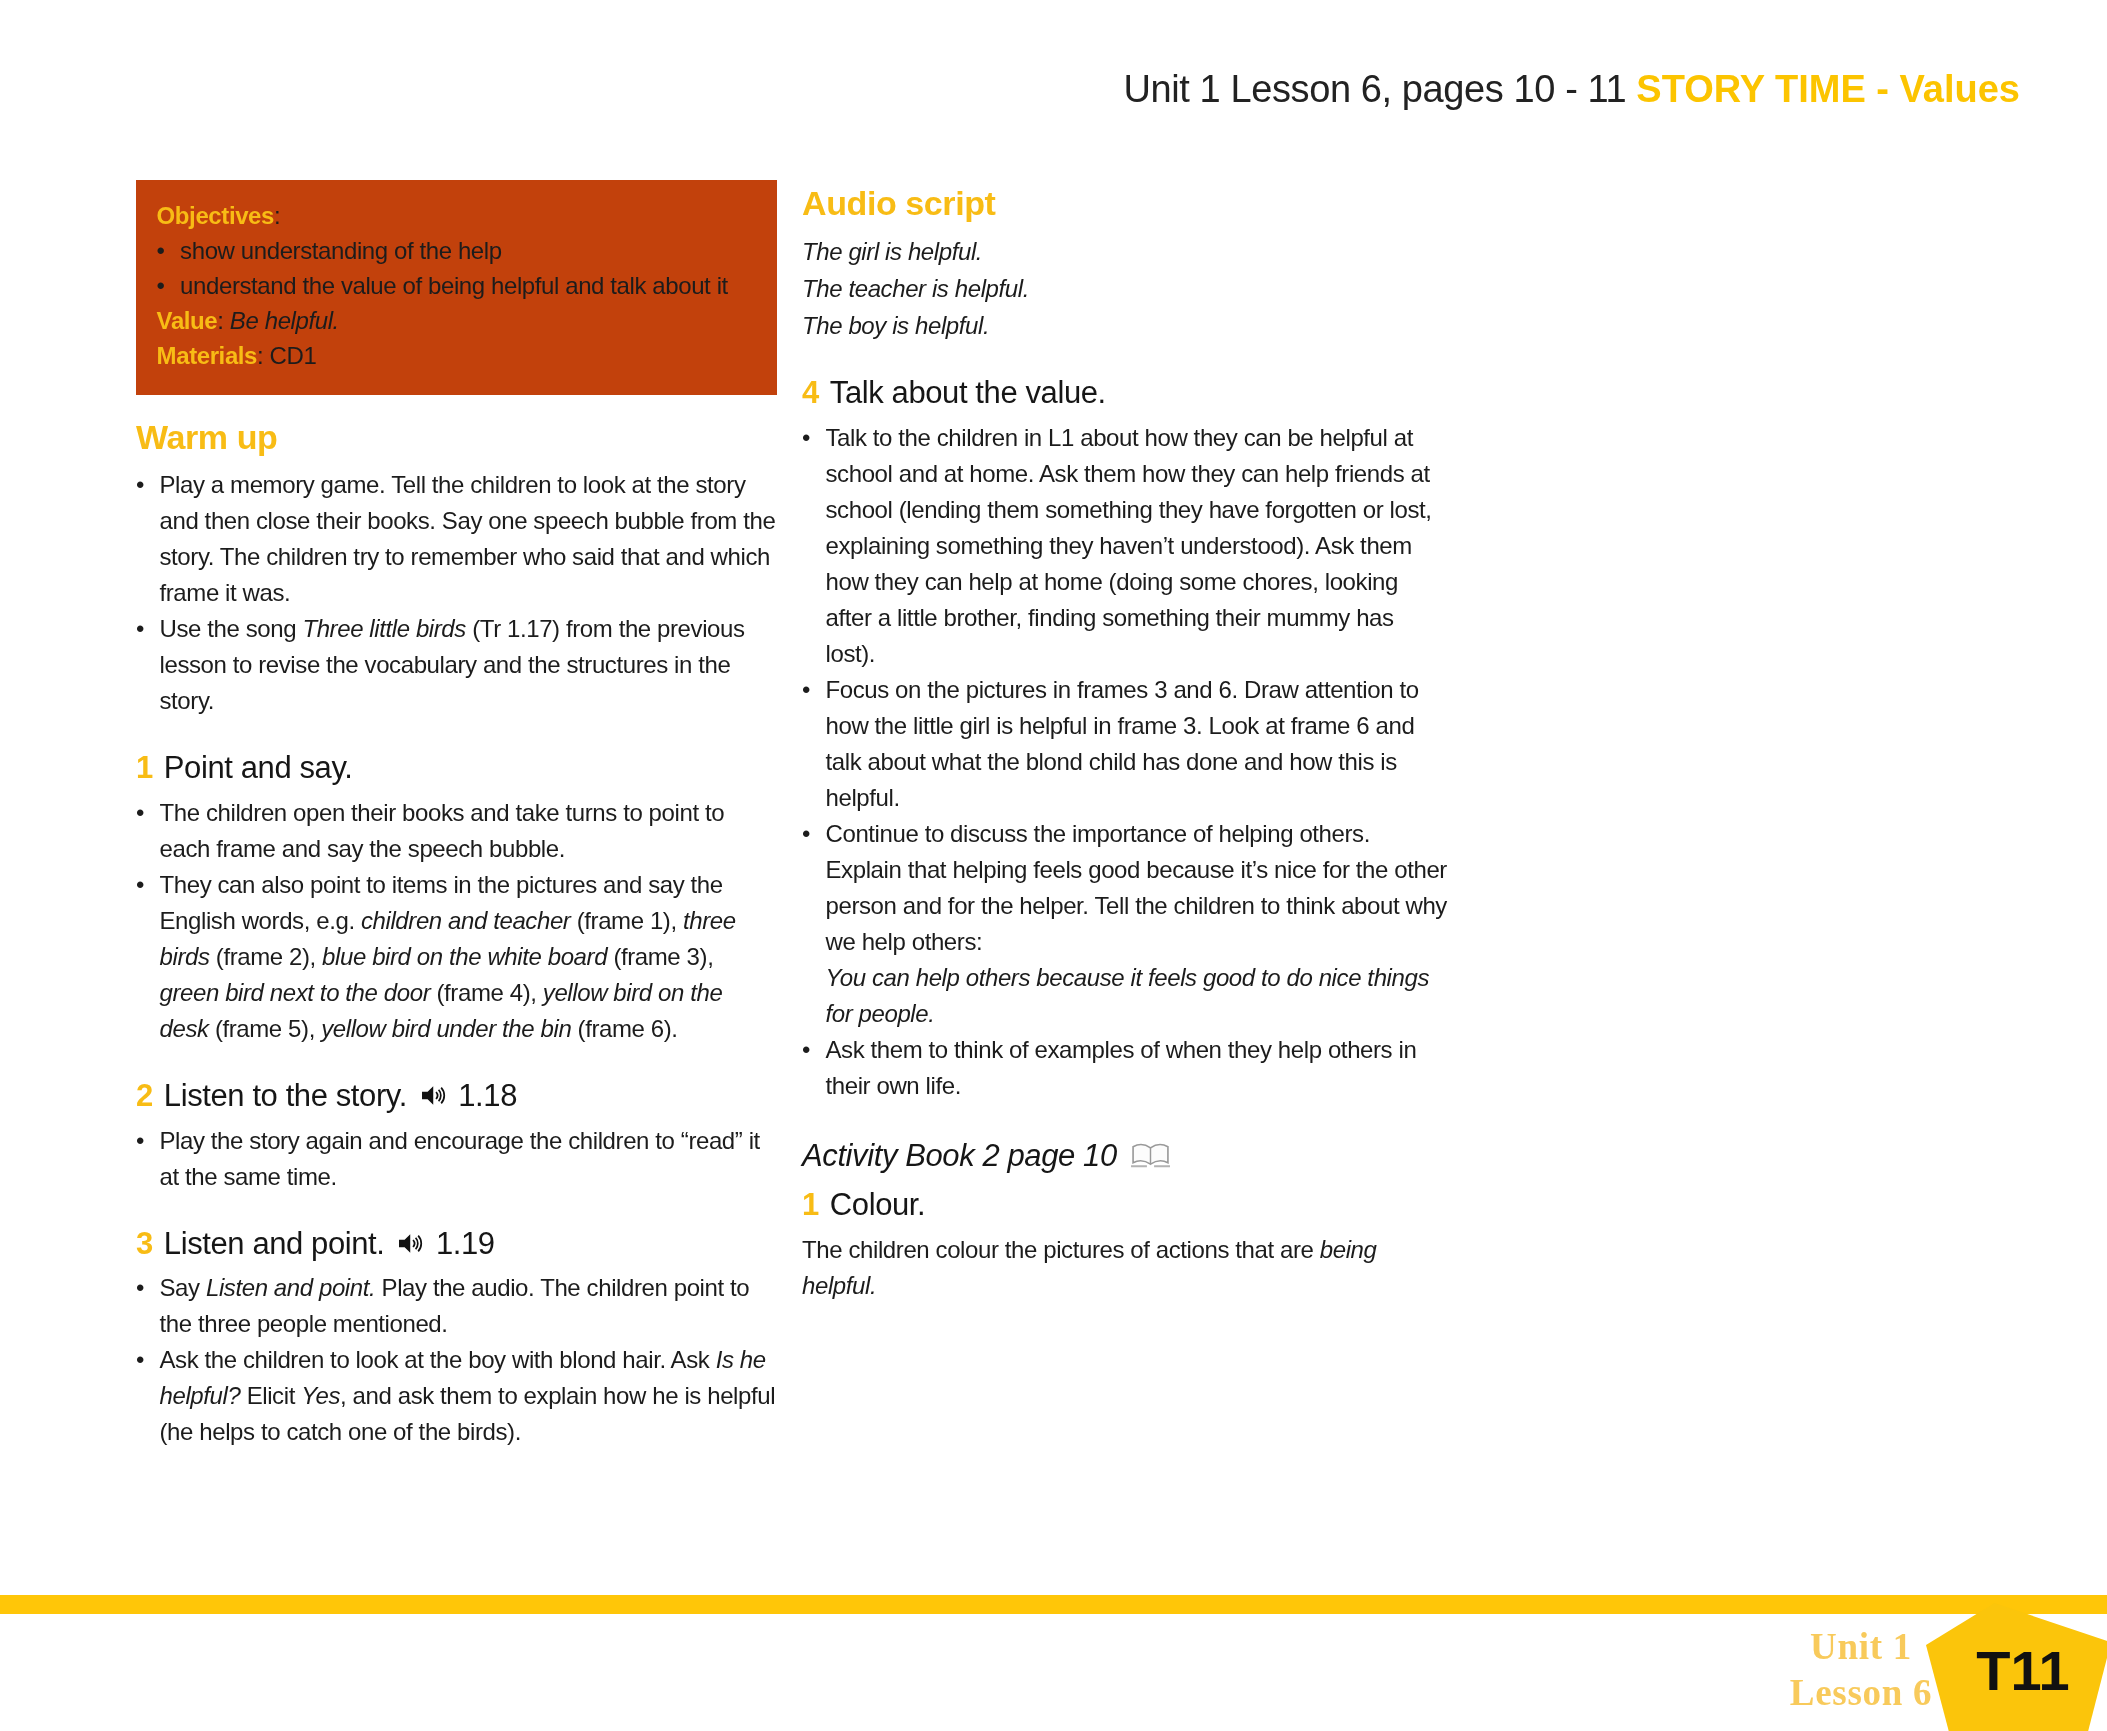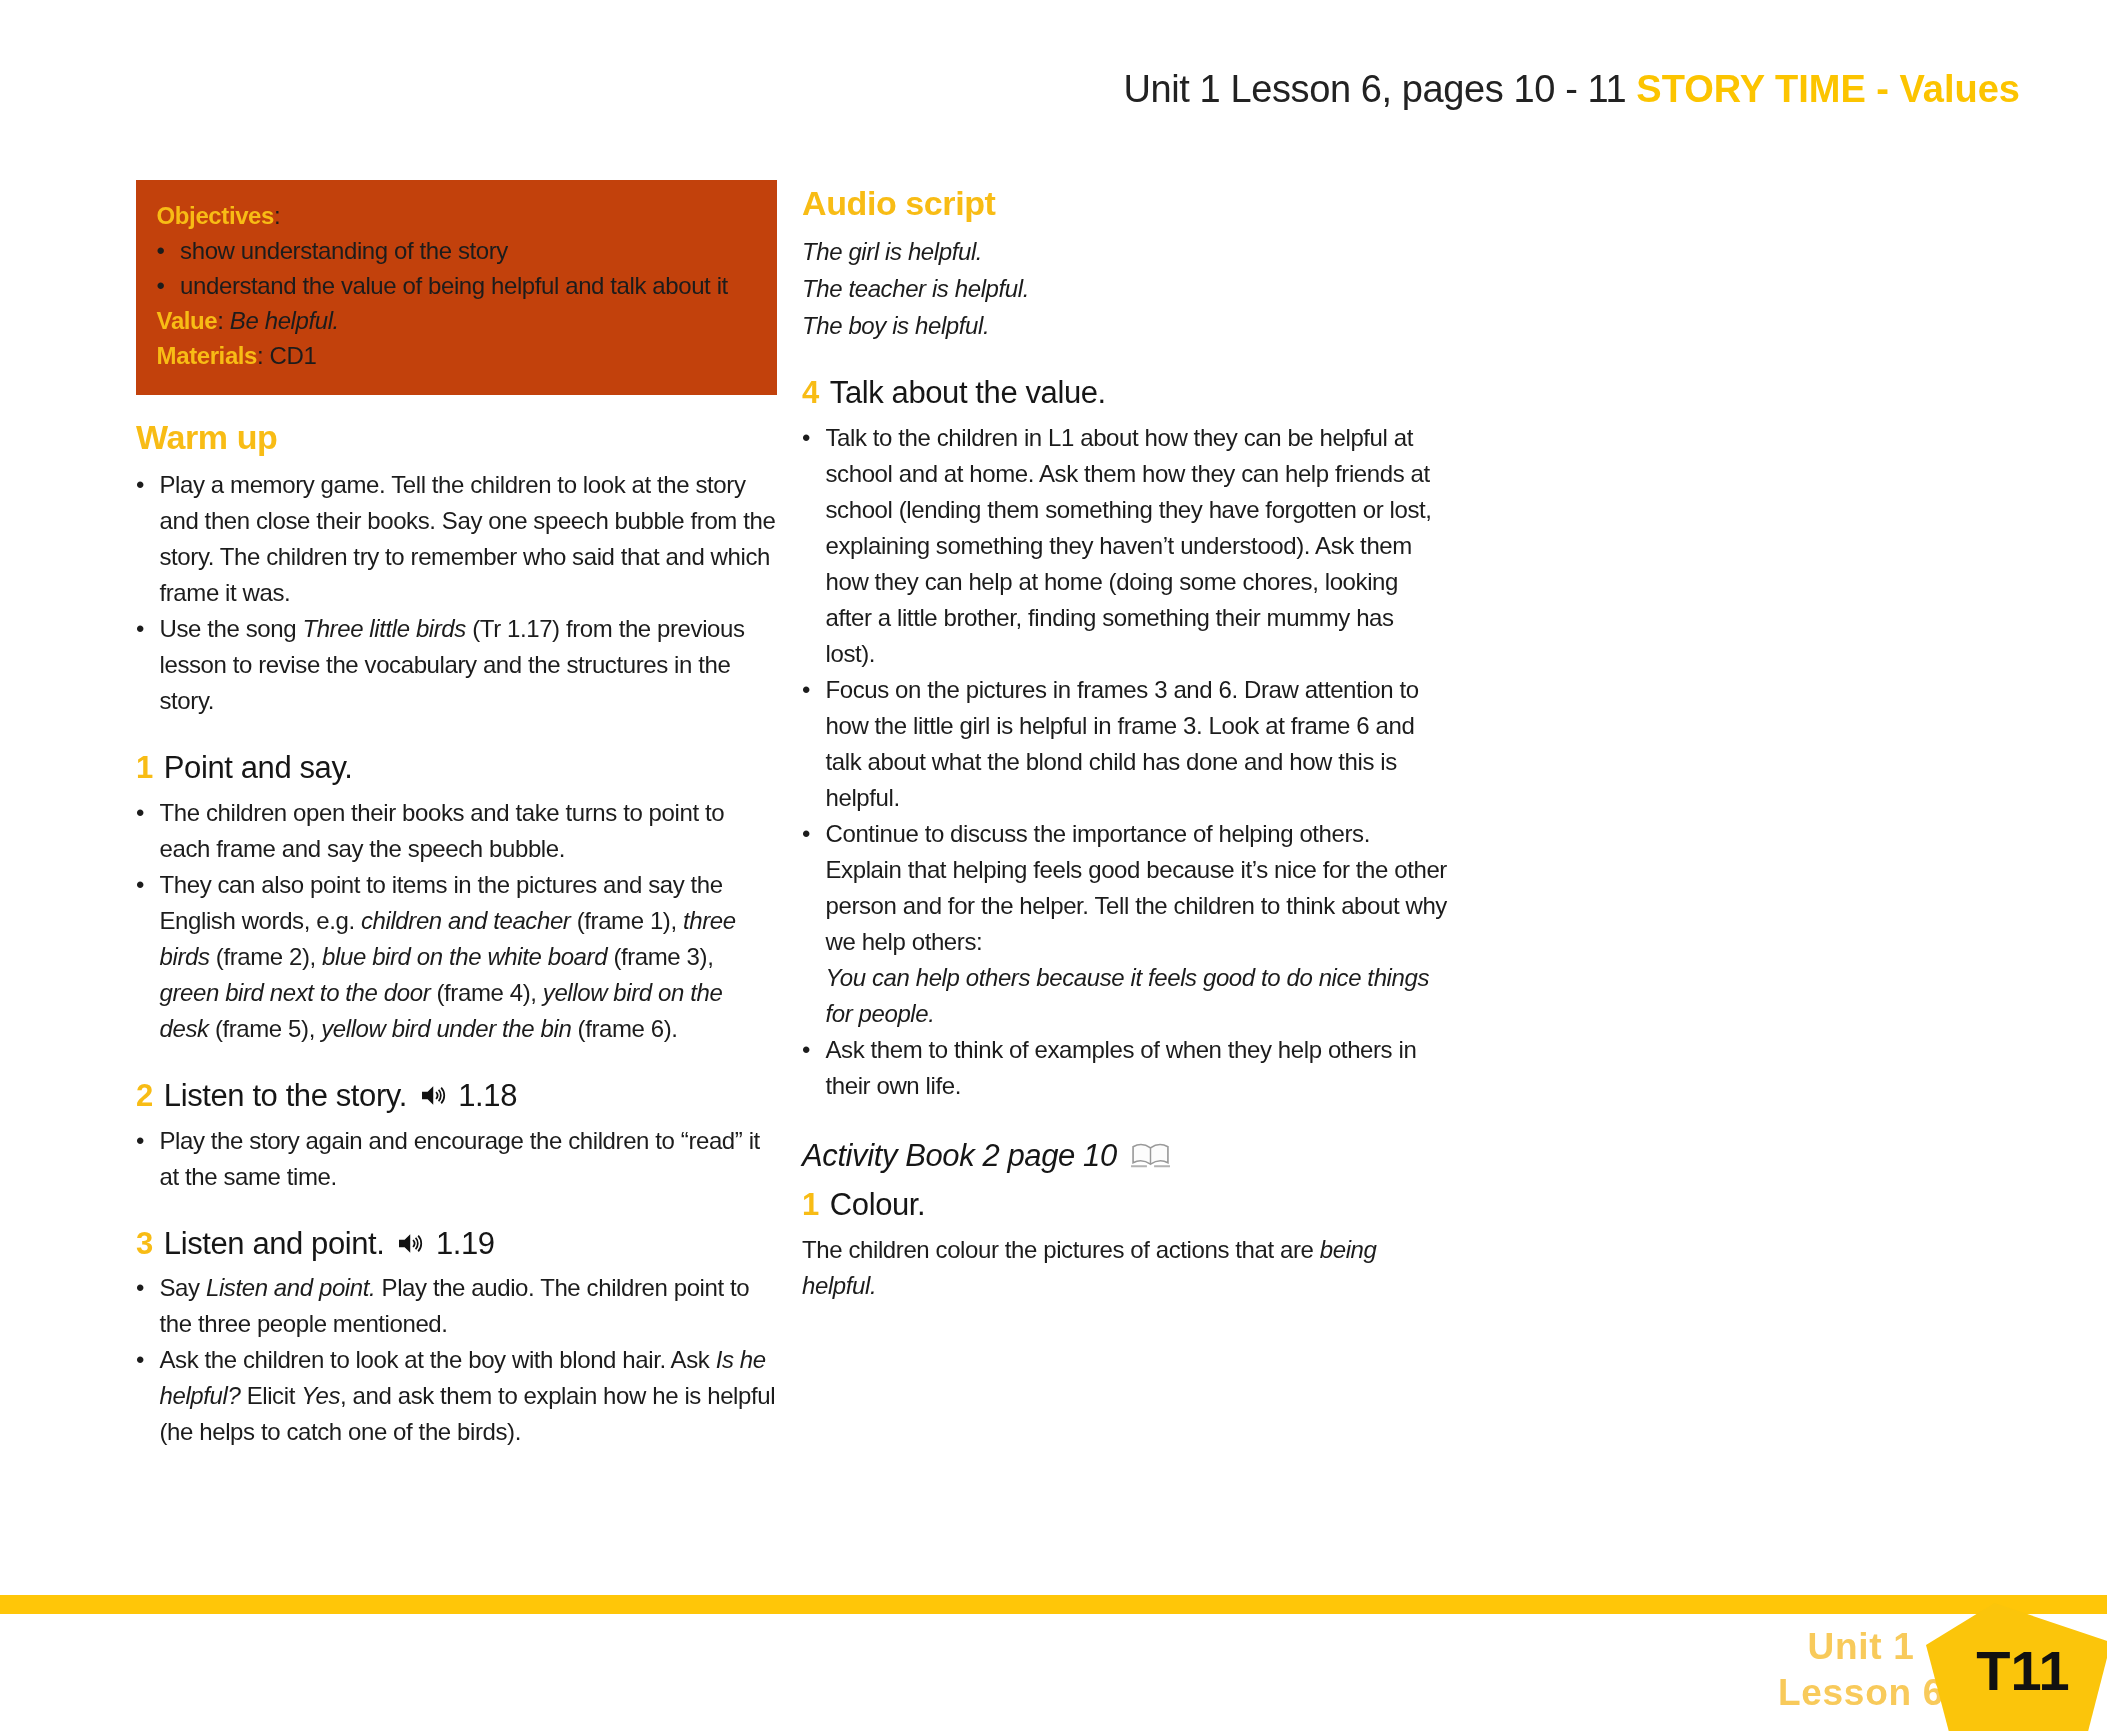--- a/index.html
+++ b/index.html
@@ -31,42 +31,42 @@
   .sec-head{display:flex;align-items:center;gap:11px;font-size:31px;font-weight:500;letter-spacing:-0.4px;margin:31px 0 8.8px 0;color:#161616;white-space:nowrap;}
   .sec-num{color:#F8BC15;font-weight:700;}
   .spk{width:26.5px;height:25px;margin-left:2.9px;}
   .audio-line{font-style:italic;line-height:37px;}
   .ab-head{display:flex;align-items:center;gap:13.2px;font-size:31px;font-weight:500;letter-spacing:-0.4px;margin:34px 0 1.5px 0;color:#161616;font-style:italic;}
   .book{width:41px;height:28px;}
   .para{margin-top:4.4px;}
   
   .footer-bar{position:absolute;left:0;top:1595px;width:2108px;height:19px;background:#FFC608;}
   .footer-lesson{position:absolute;top:1624px;right:122px;width:250px;text-align:center;
-    font-size:37px;line-height:46px;font-weight:700;color:#F8CA5B;letter-spacing:0.7px;}
+    font-size:37px;line-height:46px;font-weight:700;color:#F8CA5B;letter-spacing:0.7px;font-family:Liberation Serif, serif;}
   .badge{position:absolute;left:1926px;top:1603px;width:185px;height:140px;background:#FBC50B;
     clip-path:polygon(37% 0%, 100% 28%, 86% 100%, 14% 100%, 0% 30%);
     display:flex;align-items:center;justify-content:center;z-index:2;}
   .badge span{font-size:56px;font-weight:700;color:#111;transform:translate(4.4px,-2.9px);}
 </style>
 </head>
 <body>
 
 <div class="page">
 
   <header class="header">
     <span class="info">Unit 1 Lesson 6, pages 10 - 11 </span><span class="title">STORY TIME - Values</span>
   </header>
 
   <div class="col col-left">
 
     <section class="obj-box">
       <span class="line"><span class="ab">Objectives</span><span>:</span></span>
       <div class="bullet">
         <span class="dot">•</span>
-        <span class="txt">show understanding of the story</span>
+        <span class="txt">show understanding of the help</span>
       </div>
       <div class="bullet">
         <span class="dot">•</span>
         <span class="txt">understand the value of being helpful and talk about it</span>
       </div>
       <span class="line"><span class="ab">Value</span><span>: </span><span class="it">Be helpful.</span></span>
       <span class="line"><span class="ab">Materials</span><span>: CD1</span></span>
     </section>
 
     <h2 class="h-yellow">Warm up</h2>

